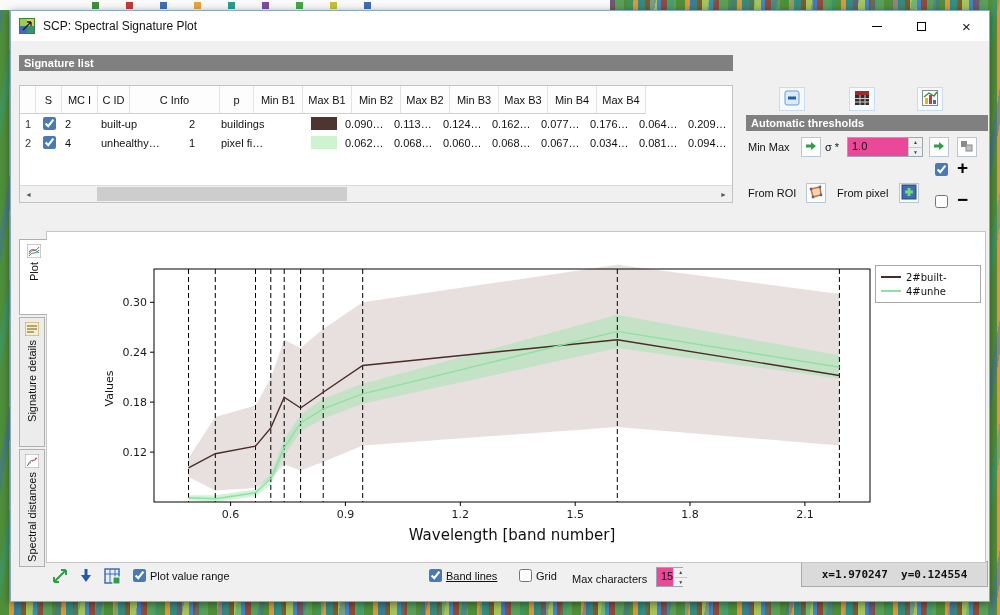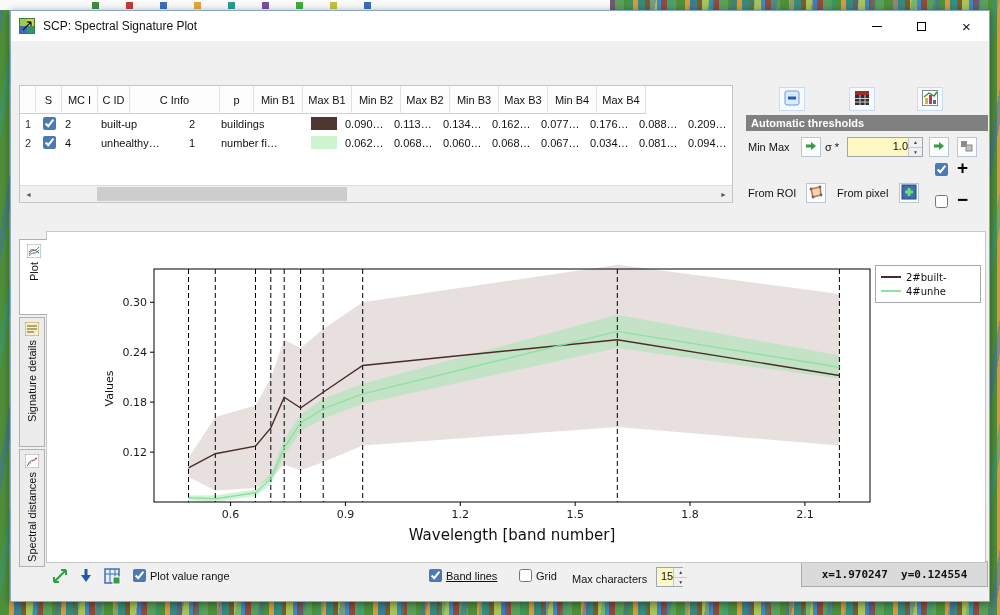--- a/index.html
+++ b/index.html
@@ -42,21 +42,21 @@
 
   .hscroll{height:17px;flex:none;display:flex;background:#f0f0f0;border-top:1px solid #dcdcdc;}
   .sb-arrow{width:17px;height:16px;flex:none;display:flex;align-items:center;justify-content:center;font-size:7px;color:#555;background:#f0f0f0;}
   .sb-track{flex:1;position:relative;}
   .sb-thumb{position:absolute;left:60px;top:1px;width:250px;height:14px;background:#cdcdcd;}
 
   
   .rp-btn{position:absolute;width:26px;height:24px;background:#f6f9fd;border:1px solid #c9dcf0;display:flex;align-items:center;justify-content:center;}
   .lbl{position:absolute;font-size:11px;line-height:16px;}
   .sq-btn{position:absolute;width:20px;height:20px;background:#fdfdfd;border:1px solid #b9c6d4;display:flex;align-items:center;justify-content:center;}
-  .spin{position:absolute;height:20px;background:#fef9c3;border:1px solid #9aa7b5;display:flex;text-align:right;}
+  .spin{position:absolute;height:20px;background:#ec4899;border:1px solid #9aa7b5;display:flex;}
   .spin-val{flex:1;padding:2px 0 0 4px;font-size:11px;}
   .spin-btns{width:14px;flex:none;display:flex;flex-direction:column;border-left:1px solid #c8c8c8;}
   .spin-btns span{flex:1;display:flex;align-items:center;justify-content:center;font-size:5px;color:#444;background:#f0f0f0;}
   .spin-btns span:first-child{border-bottom:1px solid #c8c8c8;}
   .pm{position:absolute;font-size:19px;font-weight:bold;line-height:18px;background:none;border:none;}
   .rcb{position:absolute;}
 
   
   .tab{position:absolute;left:8px;width:26px;background:#ececec;border:1px solid #b0b0b0;display:flex;flex-direction:column;align-items:center;z-index:1;}
   .tab.selected{background:#fff;border-right:none;width:28px;z-index:3;}
@@ -114,20 +114,21 @@
         </span>
       <span class="wbtn">
           <span class="maxbox"></span>
         </span>
       <span class="wbtn">
           <span>×</span>
         </span>
     </span>
   </div>
 
+  <div class="graybar" style="left:8px;top:44px;width:714px;">Signature list</div>
 
   <div class="table-wrap">
     <div class="thead">
       <div class="c c-n hc"></div>
       <div class="c c-s">S</div>
       <div class="c c-mcid">MC I</div>
       <div class="c c-cid">C ID</div>
       <div class="c c-cinfo">C Info</div>
       <div class="c c-p">p</div>
       <div class="c c-v">Min B1</div>
@@ -147,37 +148,37 @@
         </div>
       <div class="c c-mcid">2</div>
       <div class="c c-mcinfo">built-up</div>
       <div class="c c-cid">2</div>
       <div class="c c-cinfo">buildings</div>
       <div class="c c-p">
           <span class="swatch" style="background: rgb(78, 53, 49);"></span>
         </div>
       <div class="c c-v">0.090…</div>
       <div class="c c-v">0.113…</div>
-      <div class="c c-v">0.134…</div>
+      <div class="c c-v">0.124…</div>
       <div class="c c-v">0.162…</div>
       <div class="c c-v">0.077…</div>
       <div class="c c-v">0.176…</div>
-      <div class="c c-v">0.088…</div>
+      <div class="c c-v">0.064…</div>
       <div class="c c-v">0.209…</div>
     </div>
 
     <div class="trow">
       <div class="c c-n">2</div>
       <div class="c c-s">
           <input type="checkbox" checked="" style="">
         </div>
       <div class="c c-mcid">4</div>
       <div class="c c-mcinfo">unhealthy…</div>
       <div class="c c-cid">1</div>
-      <div class="c c-cinfo">number fi…</div>
+      <div class="c c-cinfo">pixel fi…</div>
       <div class="c c-p">
           <span class="swatch" style="background: rgb(205, 243, 207);"></span>
         </div>
       <div class="c c-v">0.062…</div>
       <div class="c c-v">0.068…</div>
       <div class="c c-v">0.060…</div>
       <div class="c c-v">0.068…</div>
       <div class="c c-v">0.067…</div>
       <div class="c c-v">0.034…</div>
       <div class="c c-v">0.081…</div>

